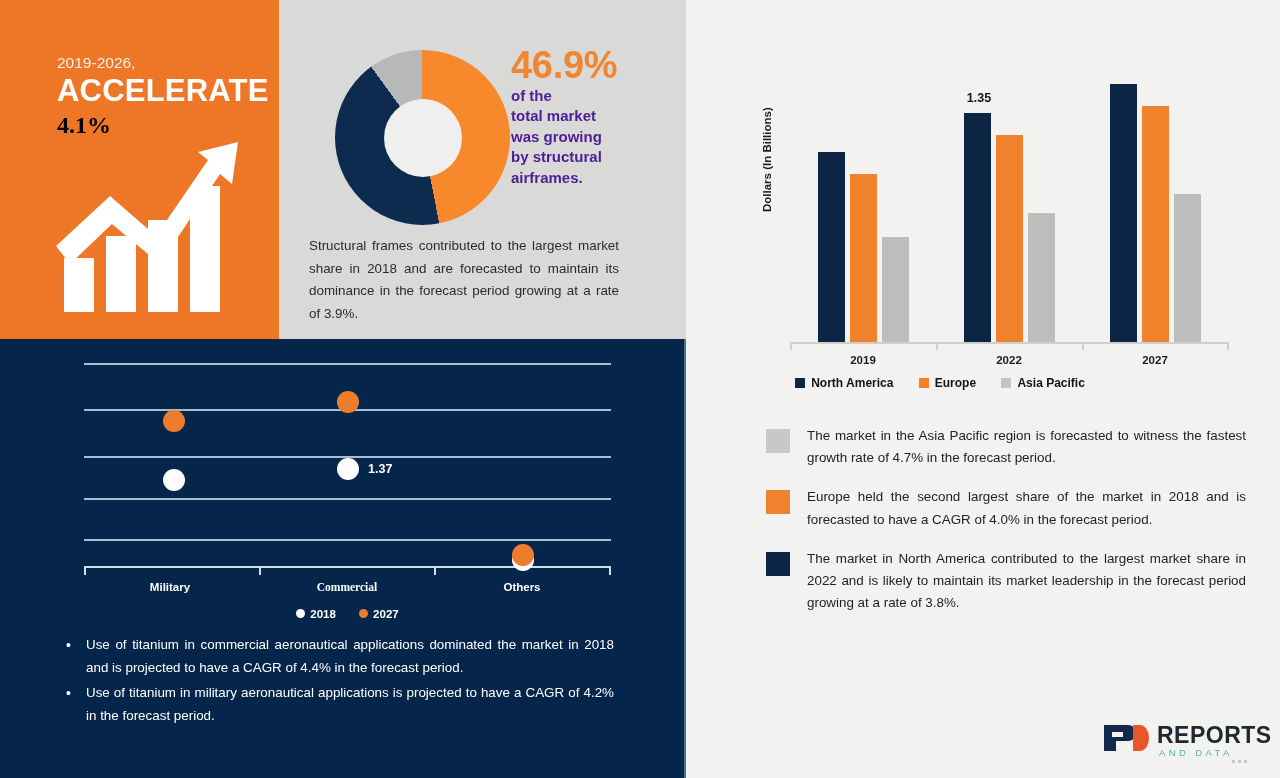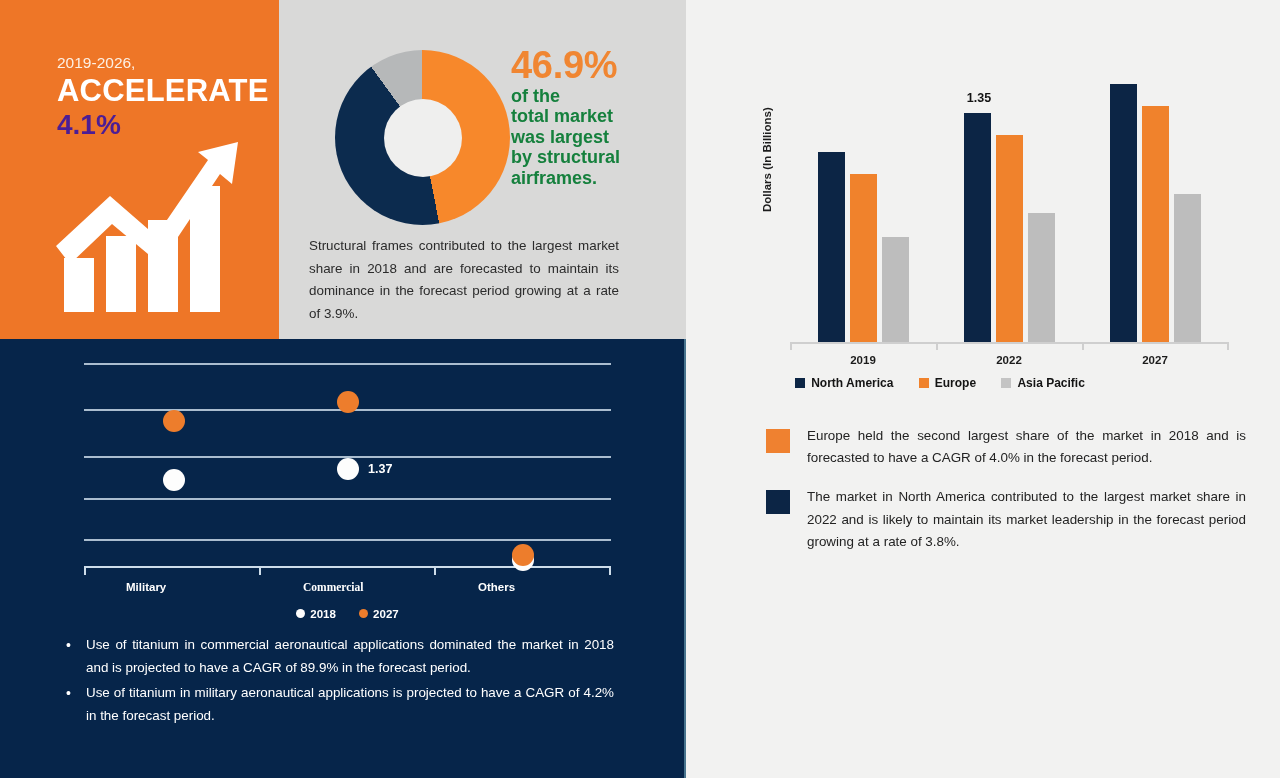--- a/index.html
+++ b/index.html
@@ -17,21 +17,21 @@
   
   .accel{
     position:absolute;left:0;top:0;width:279px;height:339px;
     background:#ee7627;color:#ffffff;box-sizing:border-box;
     padding:52px 0 0 57px;
   }
   .accel-l1{font-size:15.5px;line-height:21px;color:#fdf0e4;}
   .accel-l2{font-size:15.5px;line-height:21px;color:#fdf0e4;margin-bottom:3px;}
   .accel-big{font-size:31px;font-weight:bold;letter-spacing:.2px;line-height:36px;color:#ffffff;}
   .accel-l3{font-size:15.5px;line-height:22px;color:#fdf0e4;margin-top:2px;}
-  .accel-pct{font-size:28px;font-weight:bold;line-height:32px;color:#4c1d95;}
+  .accel-pct{font-size:24px;font-weight:bold;line-height:32px;color:#000000;font-family:Liberation Serif, serif;}
   .accel-art{position:absolute;left:48px;top:136px;width:200px;height:180px;}
 
   
   .donut-panel{
     position:absolute;left:279px;top:0;width:407px;height:339px;
     background:#d9d9d8;box-sizing:border-box;
   }
   .donut-wrap{position:absolute;left:56px;top:50px;width:175px;height:175px;}
   .donut{
     width:175px;height:175px;border-radius:50%;
@@ -41,21 +41,21 @@
       #b6b8b9 324deg 360deg);
     position:relative;
   }
   .donut::after{
     content:"";position:absolute;left:50%;top:50%;
     width:78px;height:78px;margin:-39px 0 0 -39px;
     border-radius:50%;background:#efefee;
   }
   .callout{position:absolute;left:232px;top:48px;width:165px;}
   .callout-pct{font-size:38px;font-weight:bold;color:#f08632;line-height:34px;letter-spacing:-.3px;}
-  .callout-txt{font-size:18px;font-weight:bold;color:#15803d;line-height:20.4px;margin-top:4px;}
+  .callout-txt{font-size:15px;font-weight:bold;color:#4c1d95;line-height:20.4px;margin-top:4px;}
   .donut-para{
     position:absolute;left:30px;top:235px;width:310px;
     font-size:13.4px;line-height:22.6px;color:#2b2b2b;text-align:justify;
   }
 
   
   .navy{
     position:absolute;left:0;top:339px;width:686px;height:439px;
     background:#06254a;box-sizing:border-box;
   }
@@ -63,21 +63,21 @@
 
   
   .dotplot{position:absolute;left:84px;top:24px;width:527px;height:155px;}
   .gridline{position:absolute;left:0;width:527px;height:2px;background:#c8d8e6;opacity:.85;}
   .axisline{position:absolute;left:0;top:203px;width:527px;height:2px;background:#cdddea;}
   .tick{position:absolute;top:203px;width:2px;height:9px;background:#cdddea;}
   .dot{position:absolute;width:22px;height:22px;border-radius:50%;}
   .dot.white{background:#fdfdfd;}
   .dot.orange{background:#ed7d2c;}
   .dotlabel{position:absolute;font-size:12.5px;font-weight:bold;color:#ffffff;}
-  .catlabel{position:absolute;font-size:11.5px;font-weight:bold;color:#ffffff;text-align:left;}
+  .catlabel{position:absolute;font-size:11.5px;font-weight:bold;color:#ffffff;text-align:center;}
   .dotlegend{position:absolute;left:0;top:245px;width:527px;text-align:center;font-size:11.5px;font-weight:bold;color:#ffffff;}
   .dotlegend span.sw{display:inline-block;width:9px;height:9px;border-radius:50%;vertical-align:middle;margin-right:5px;position:relative;top:-1px;}
   .dotlegend .it{display:inline-block;margin:0 10px;}
 
   
   .bullets{position:absolute;left:66px;top:295px;width:548px;color:#ffffff;}
   .bullet{display:flex;margin-bottom:3px;}
   .bullet .bdot{width:20px;flex:0 0 20px;font-size:14px;line-height:22.6px;color:#ffffff;}
   .bullet .btxt{flex:1;font-size:13.4px;line-height:22.6px;text-align:justify;}
 
@@ -142,21 +142,21 @@
 
     <div class="donut-panel">
       <div class="donut-wrap">
         <div class="donut"></div>
       </div>
       <div class="callout">
         <div class="callout-pct">46.9%</div>
         <div class="callout-txt">
           <div>of the</div>
           <div>total market</div>
-          <div>was largest</div>
+          <div>was growing</div>
           <div>by structural</div>
           <div>airframes.</div>
         </div>
       </div>
       <div class="donut-para">Structural frames contributed to the largest market share in 2018 and are forecasted to maintain its dominance in the forecast period growing at a rate of 3.9%.</div>
     </div>
 
     <div class="navy">
 
       <div class="dotplot">
@@ -188,21 +188,21 @@
 
         <div class="dotlegend">
           <span class="it"><span class="sw" style="background:#fdfdfd"></span><span>2018</span></span>
           <span class="it"><span class="sw" style="background:#ed7d2c"></span><span>2027</span></span>
         </div>
       </div>
 
       <div class="bullets">
         <div class="bullet">
           <div class="bdot">•</div>
-          <div class="btxt">Use of titanium in commercial aeronautical applications dominated the market in 2018 and is projected to have a CAGR of 89.9% in the forecast period.</div>
+          <div class="btxt">Use of titanium in commercial aeronautical applications dominated the market in 2018 and is projected to have a CAGR of 4.4% in the forecast period.</div>
         </div>
         <div class="bullet">
           <div class="bdot">•</div>
           <div class="btxt">Use of titanium in military aeronautical applications is projected to have a CAGR of 4.2% in the forecast period.</div>
         </div>
       </div>
     </div>
   </div>
 
   <div class="right-col">
@@ -245,23 +245,37 @@
       <div class="barlegend">
         <span class="it"><span class="sw" style="background:#0c2545"></span><span>North America</span></span>
         <span class="it"><span class="sw" style="background:#f0822c"></span><span>Europe</span></span>
         <span class="it"><span class="sw" style="background:#c4c4c4"></span><span>Asia Pacific</span></span>
       </div>
     </div>
   </div>
 
   <div class="notes">
     <div class="note">
+      <div class="swatch" style="background:#c8c8c8"></div>
+      <div class="ntxt">The market in the Asia Pacific region is forecasted to witness the fastest growth rate of 4.7% in the forecast period.</div>
+    </div>
+    <div class="note">
       <div class="swatch" style="background:#ef8130"></div>
       <div class="ntxt">Europe held the second largest share of the market in 2018 and is forecasted to have a CAGR of 4.0% in the forecast period.</div>
     </div>
     <div class="note">
       <div class="swatch" style="background:#0c2545"></div>
       <div class="ntxt">The market in North America contributed to the largest market share in 2022 and is likely to maintain its market leadership in the forecast period growing at a rate of 3.8%.</div>
     </div>
   </div>
 
+  <div class="logo">
+    <svg class="logo-mark" viewBox="0 0 48 26">
+      <path d="M0 0 H24 A8 8 0 0 1 24 16 H12 V26 H0 Z" fill="#13294b"></path>
+      <rect x="8" y="7" width="11" height="5" fill="#f2f2f1"></rect>
+      <path d="M29 0 H36 A9 13 0 0 1 36 26 H29 Z" fill="#e8572a"></path>
+    </svg>
+    <div class="logo-word">REPORTS</div>
+    <div class="logo-sub">AND DATA</div>
+    <div class="logo-dots"><i></i><i></i><i></i></div>
+  </div>
 
 </div>
 
 </body></html>

